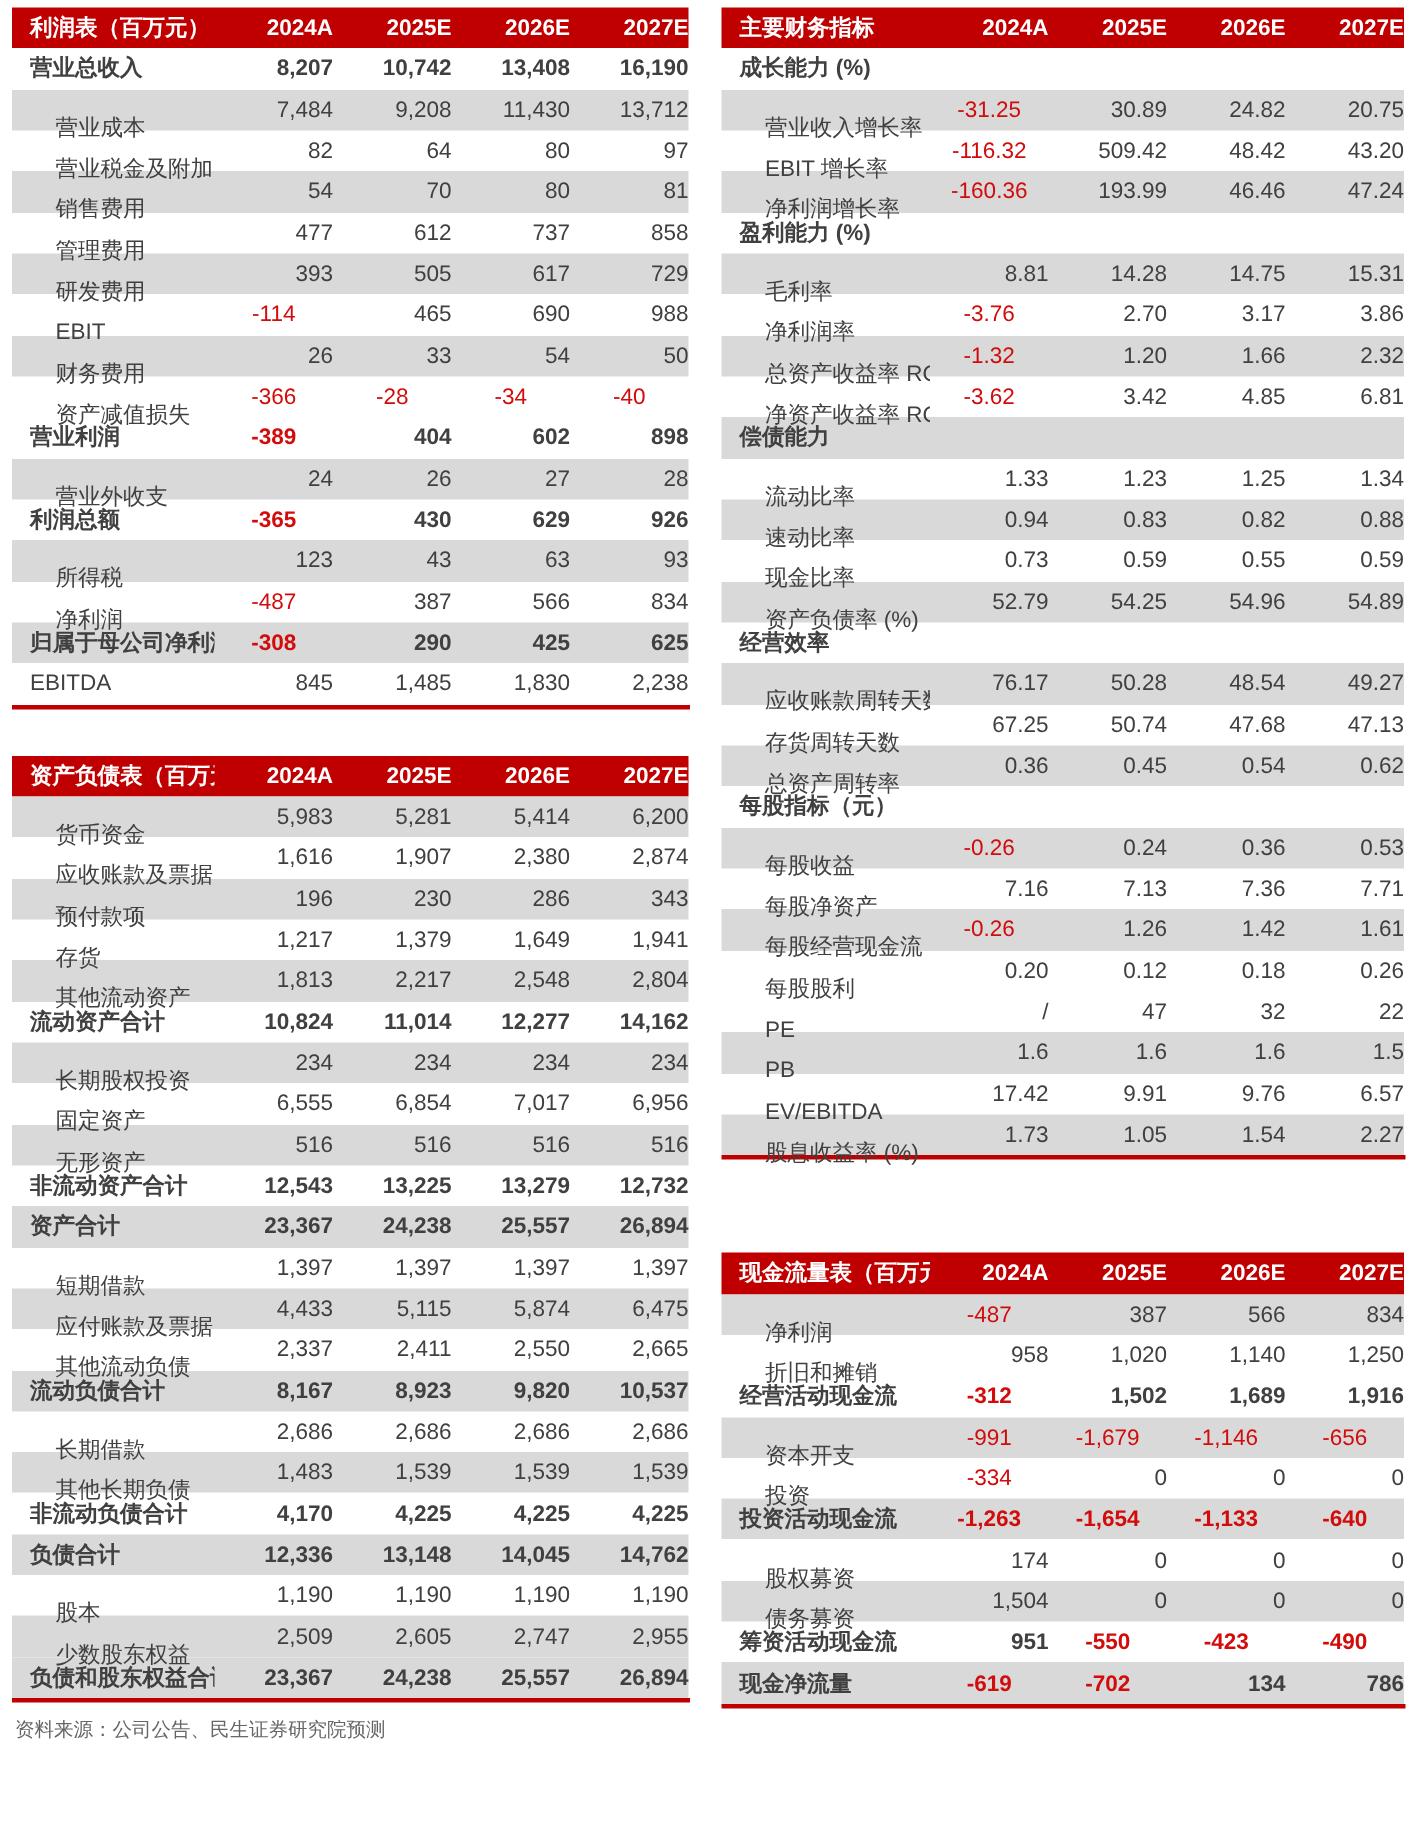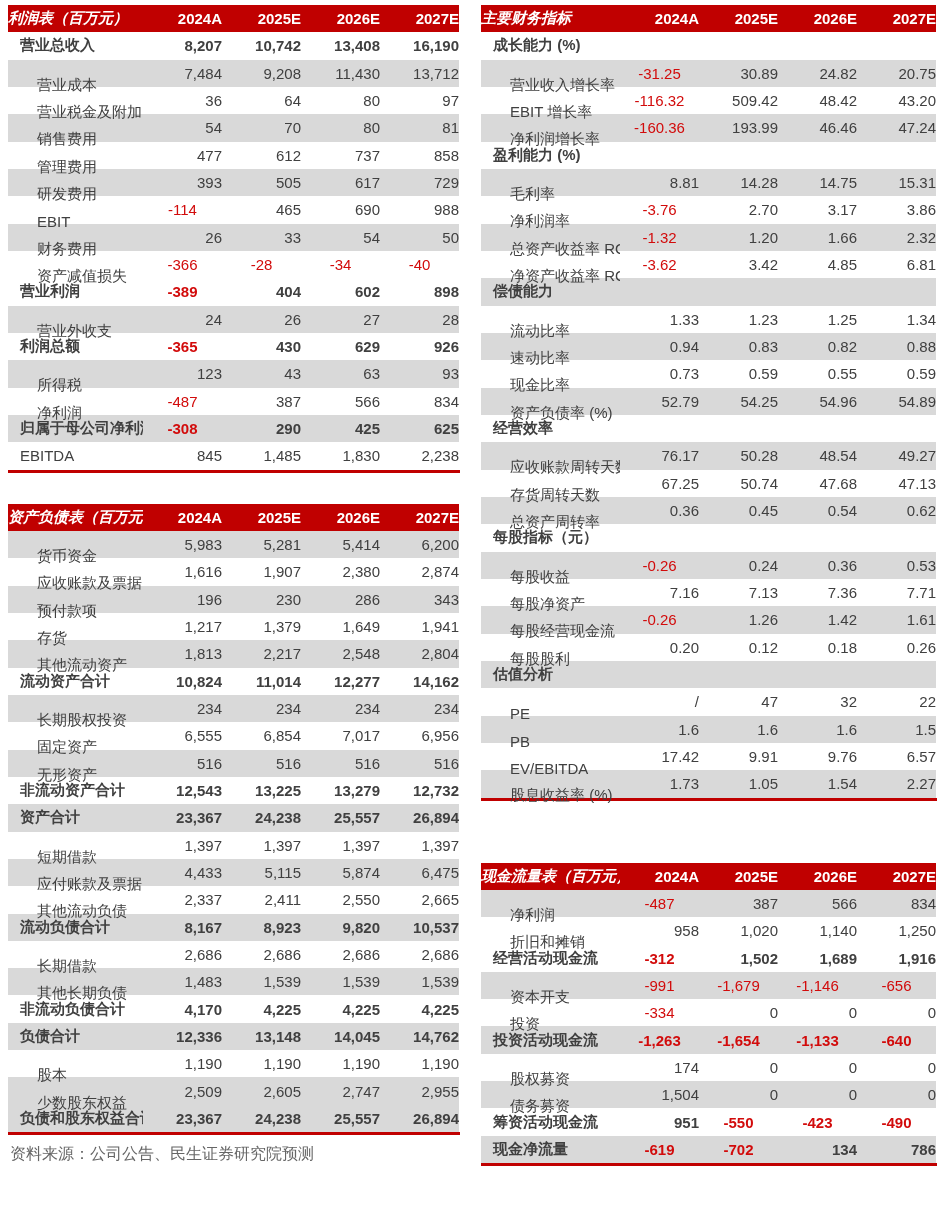--- a/index.html
+++ b/index.html
@@ -20,33 +20,33 @@
   .col-right{left:481px;width:456px;}
   .ftable{
     border-bottom:3px solid var(--red);
     font-size:15px;
     padding-right:1px;
   }
   .thead{
     display:flex;align-items:center;height:27.33px;
     background:var(--red);color:#ffffff;font-weight:700;
   }
-  .tlabel{flex:1;white-space:nowrap;overflow:hidden;font-style:italic;}
+  .tlabel{flex:1;padding-left:12px;white-space:nowrap;overflow:hidden;}
   .row{display:flex;align-items:center;height:27.33px;}
   .row.alt{background:var(--gray);}
   .label{flex:1;padding-left:12px;white-space:nowrap;overflow:hidden;}
   .label.ind{padding-left:29px;margin-top:24px;}
   .num{width:79px;flex:none;text-align:right;white-space:nowrap;}
   .bold{font-weight:700;}
   .neg{color:var(--neg);text-align:center;}
   .gap-balance{margin-top:31px;}
   .gap-cashflow{margin-top:62px;}
   .source{
     margin:9px 0 0 2px;
-    font-size:16px;color:#666666;white-space:nowrap;
+    font-size:13px;color:#666666;white-space:nowrap;
   }
 </style>
 </head>
 <body>
 
 <div class="page">
   <div class="col col-left">
     <div class="ftable">
         <div class="thead">
           <div class="tlabel">利润表（百万元）</div>
@@ -64,21 +64,21 @@
         </div>
         <div class="row alt">
           <div class="label ind">营业成本</div>
           <div class="num">7,484</div>
           <div class="num">9,208</div>
           <div class="num">11,430</div>
           <div class="num">13,712</div>
         </div>
         <div class="row">
           <div class="label ind">营业税金及附加</div>
-          <div class="num">36</div>
+          <div class="num">82</div>
           <div class="num">64</div>
           <div class="num">80</div>
           <div class="num">97</div>
         </div>
         <div class="row alt">
           <div class="label ind">销售费用</div>
           <div class="num">54</div>
           <div class="num">70</div>
           <div class="num">80</div>
           <div class="num">81</div>
@@ -496,27 +496,20 @@
           <div class="num">1.42</div>
           <div class="num">1.61</div>
         </div>
         <div class="row">
           <div class="label ind">每股股利</div>
           <div class="num">0.20</div>
           <div class="num">0.12</div>
           <div class="num">0.18</div>
           <div class="num">0.26</div>
         </div>
-        <div class="row alt bold">
-          <div class="label">估值分析</div>
-          <div class="num"></div>
-          <div class="num"></div>
-          <div class="num"></div>
-          <div class="num"></div>
-        </div>
         <div class="row">
           <div class="label ind">PE</div>
           <div class="num">/</div>
           <div class="num">47</div>
           <div class="num">32</div>
           <div class="num">22</div>
         </div>
         <div class="row alt">
           <div class="label ind">PB</div>
           <div class="num">1.6</div>

